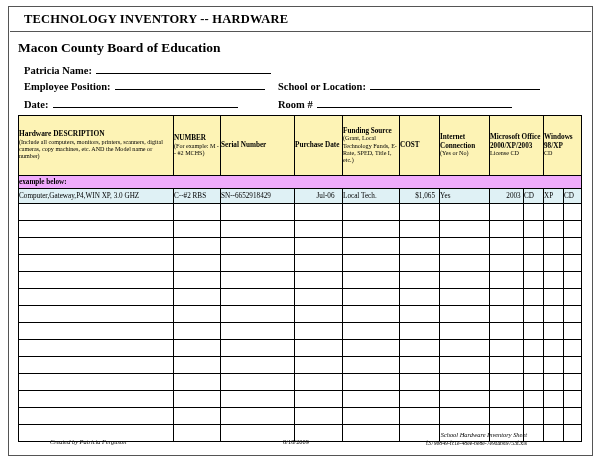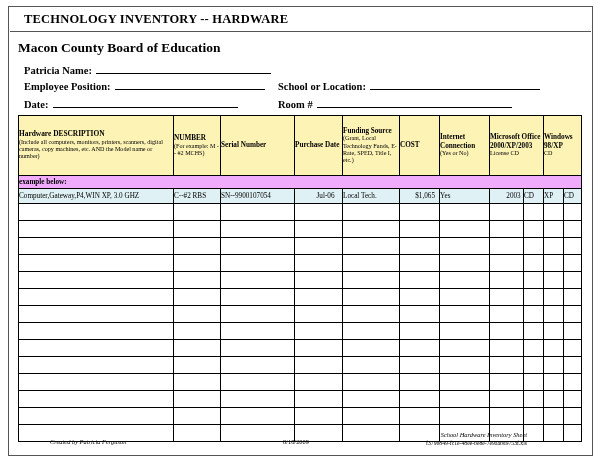--- a/index.html
+++ b/index.html
@@ -240,21 +240,21 @@
         </th>
       </tr>
     </thead>
     <tbody>
       <tr class="row-example">
         <td colspan="11">example below:</td>
       </tr>
       <tr class="row-data">
         <td>Computer,Gateway,P4,WIN XP, 3.0 GHZ</td>
         <td>C--#2 RBS</td>
-        <td>SN--9900107054</td>
+        <td>SN--6652918429</td>
         <td class="ctr">Jul-06</td>
         <td>Local Tech.</td>
         <td class="num">$1,065</td>
         <td>Yes</td>
         <td class="ctr">2003</td>
         <td>CD</td>
         <td>XP</td>
         <td>CD</td>
       </tr>
     </tbody>

